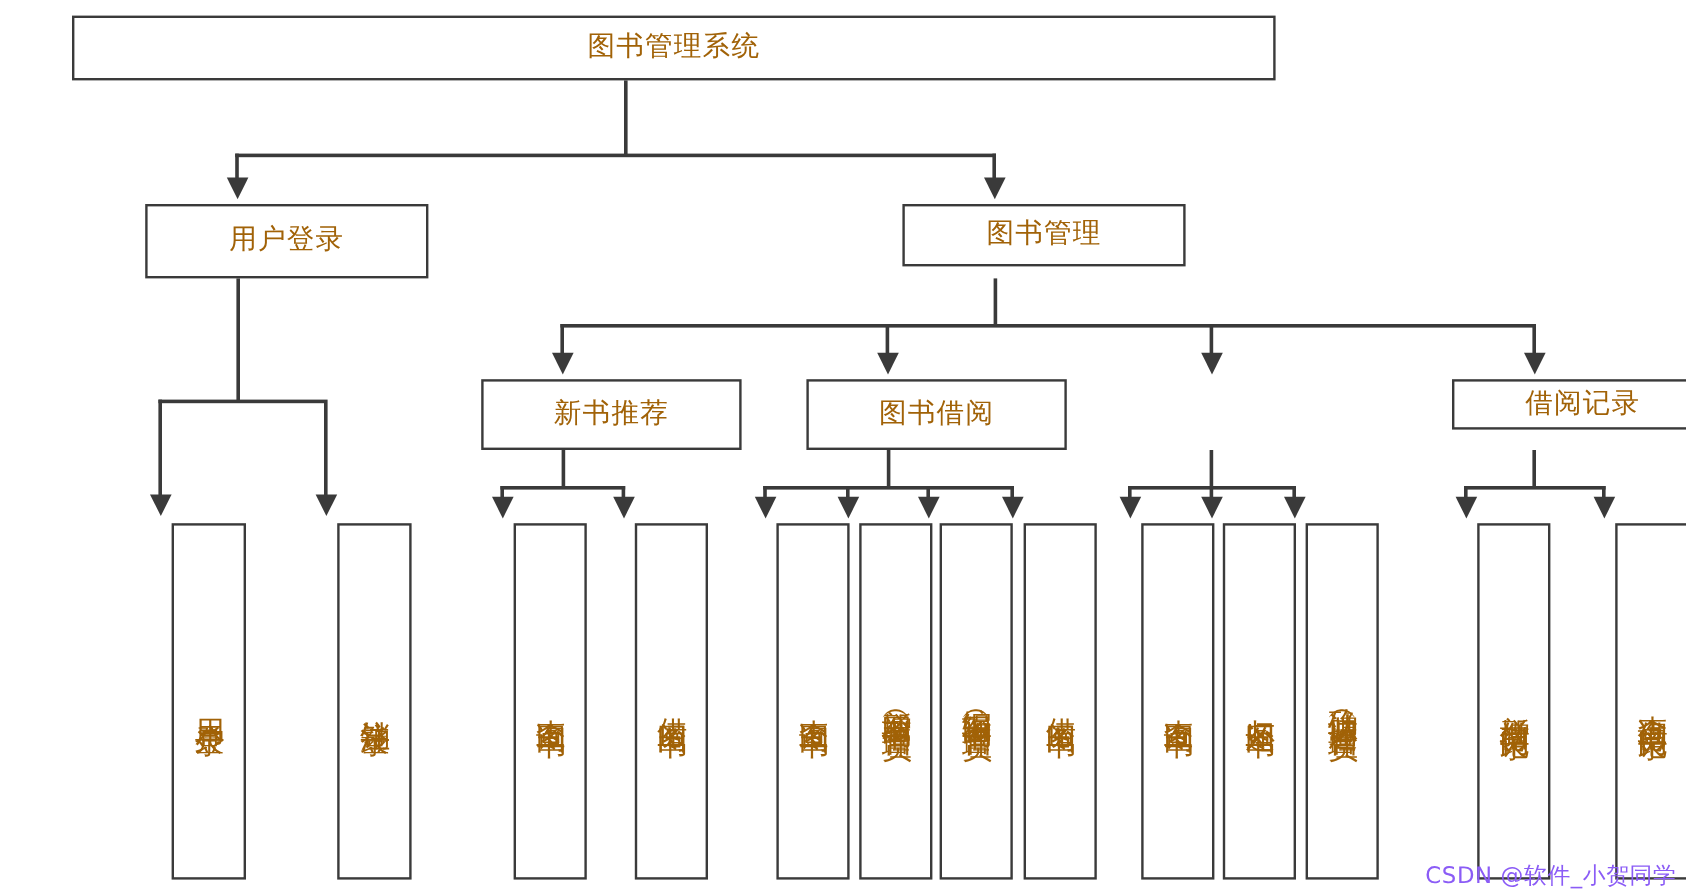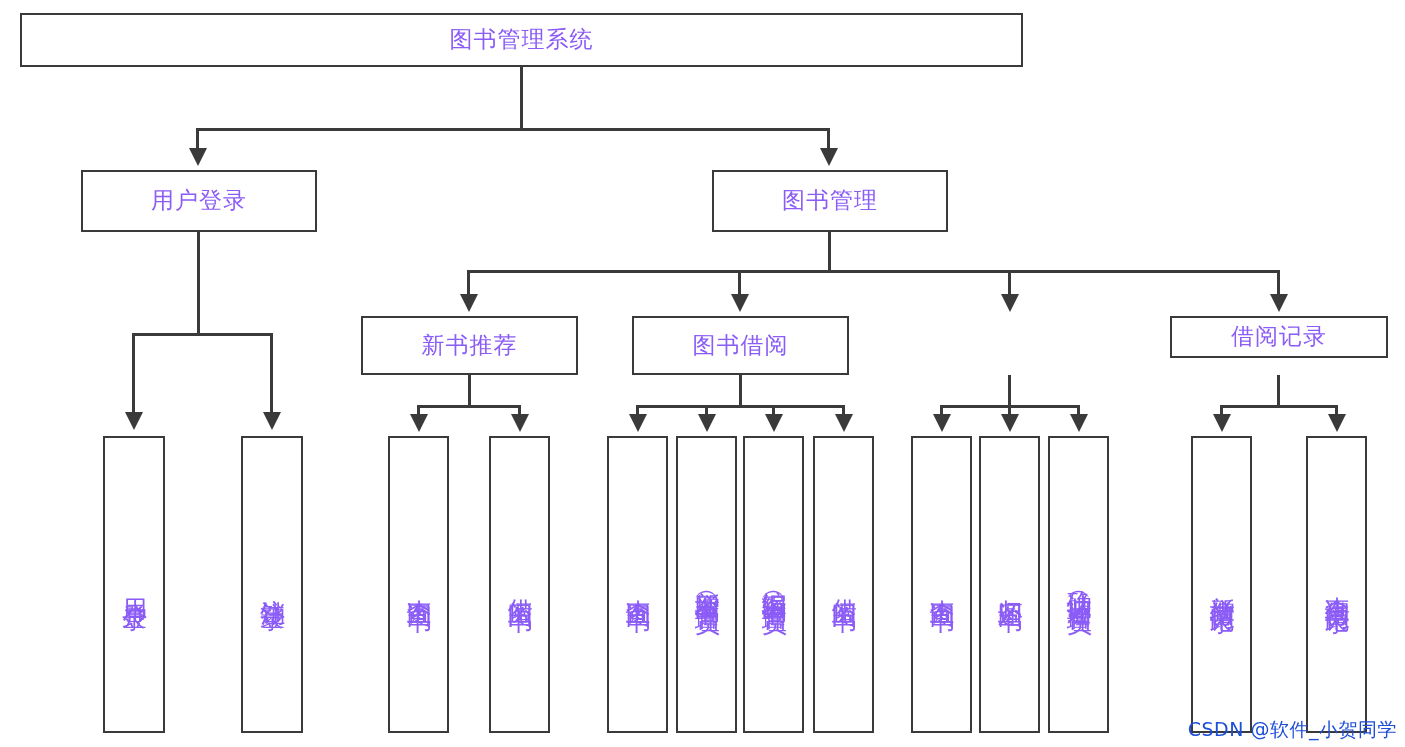--- a/index.html
+++ b/index.html
@@ -19,21 +19,22 @@
   }
   
   .node {
     position: absolute;
     box-sizing: border-box;
     background: #ffffff;
     border: 2px solid #3a3a3a;
     display: flex;
     align-items: center;
     justify-content: center;
-    color: #8b5cf6;
+    color: #a16207;
+    margin-left: 40px;
   }
   .node.horiz {
     font-size: 23px;
     line-height: 1.2;
     letter-spacing: 1px;
   }
   .node.root {
     font-size: 23px;
   }
   
@@ -71,21 +72,21 @@
     border-left: 9px solid transparent;
     border-right: 9px solid transparent;
     border-top: 18px solid #3a3a3a;
   }
   
   #watermark {
     position: absolute;
     right: 8px;
     bottom: 4px;
     font-size: 19px;
-    color: #1d4ed8;
+    color: #8b5cf6;
     letter-spacing: 0.5px;
     white-space: nowrap;
     user-select: none;
   }
 </style>
 </head>
 <body>
 
 <div id="canvas">
 
@@ -98,21 +99,21 @@
   <div class="hline" style="left:196px; top:128px; width:634px; height:3px;"></div>
   <div class="vline" style="left:196px; top:128px; width:3px; height:22px;"></div>
   <div class="arrow" style="left:189px; top:148px;"></div>
   <div class="vline" style="left:827px; top:128px; width:3px; height:22px;"></div>
   <div class="arrow" style="left:820px; top:148px;"></div>
 
   <div class="node horiz" style="left:81px; top:170px; width:236px; height:62px;">
     <span>用户登录</span>
   </div>
 
-  <div class="node horiz" style="left:712px; top:170px; width:236px; height:62px;">
+  <div class="node horiz" style="left:712px; top:170px; width:236px; height:52px;">
     <span>图书管理</span>
   </div>
 
   <div class="vline" style="left:197px; top:232px; width:3px; height:103px;"></div>
   <div class="hline" style="left:132px; top:333px; width:138px; height:3px;"></div>
   <div class="vline" style="left:132px; top:333px; width:3px; height:80px;"></div>
   <div class="arrow" style="left:125px; top:412px;"></div>
   <div class="vline" style="left:270px; top:333px; width:3px; height:80px;"></div>
   <div class="arrow" style="left:263px; top:412px;"></div>
 

